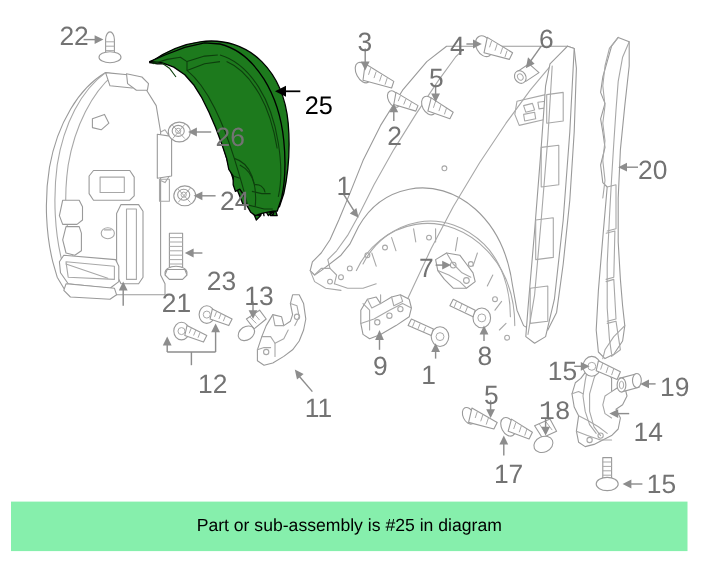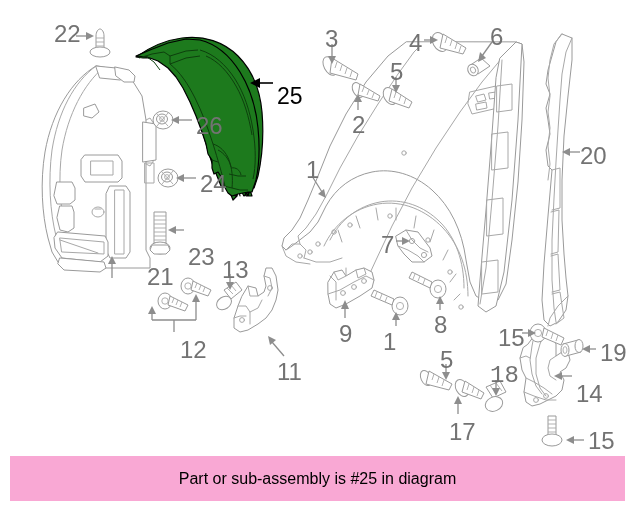--- a/index.html
+++ b/index.html
@@ -89,21 +89,21 @@
   .callout.primary {
     color: #000000;
     font-size: 23px;
   }
   #notice-banner {
     position: absolute;
     left: 10px;
     top: 456px;
     width: 615px;
     height: 45px;
-    background: #f9a8d4;
+    background: #86efac;
     display: flex;
     flex-direction: column;
     align-items: center;
     justify-content: center;
   }
   #notice-banner .notice-line {
     color: #000000;
     font-family: "Liberation Sans", sans-serif;
     font-size: 16px;
     line-height: 20px;

